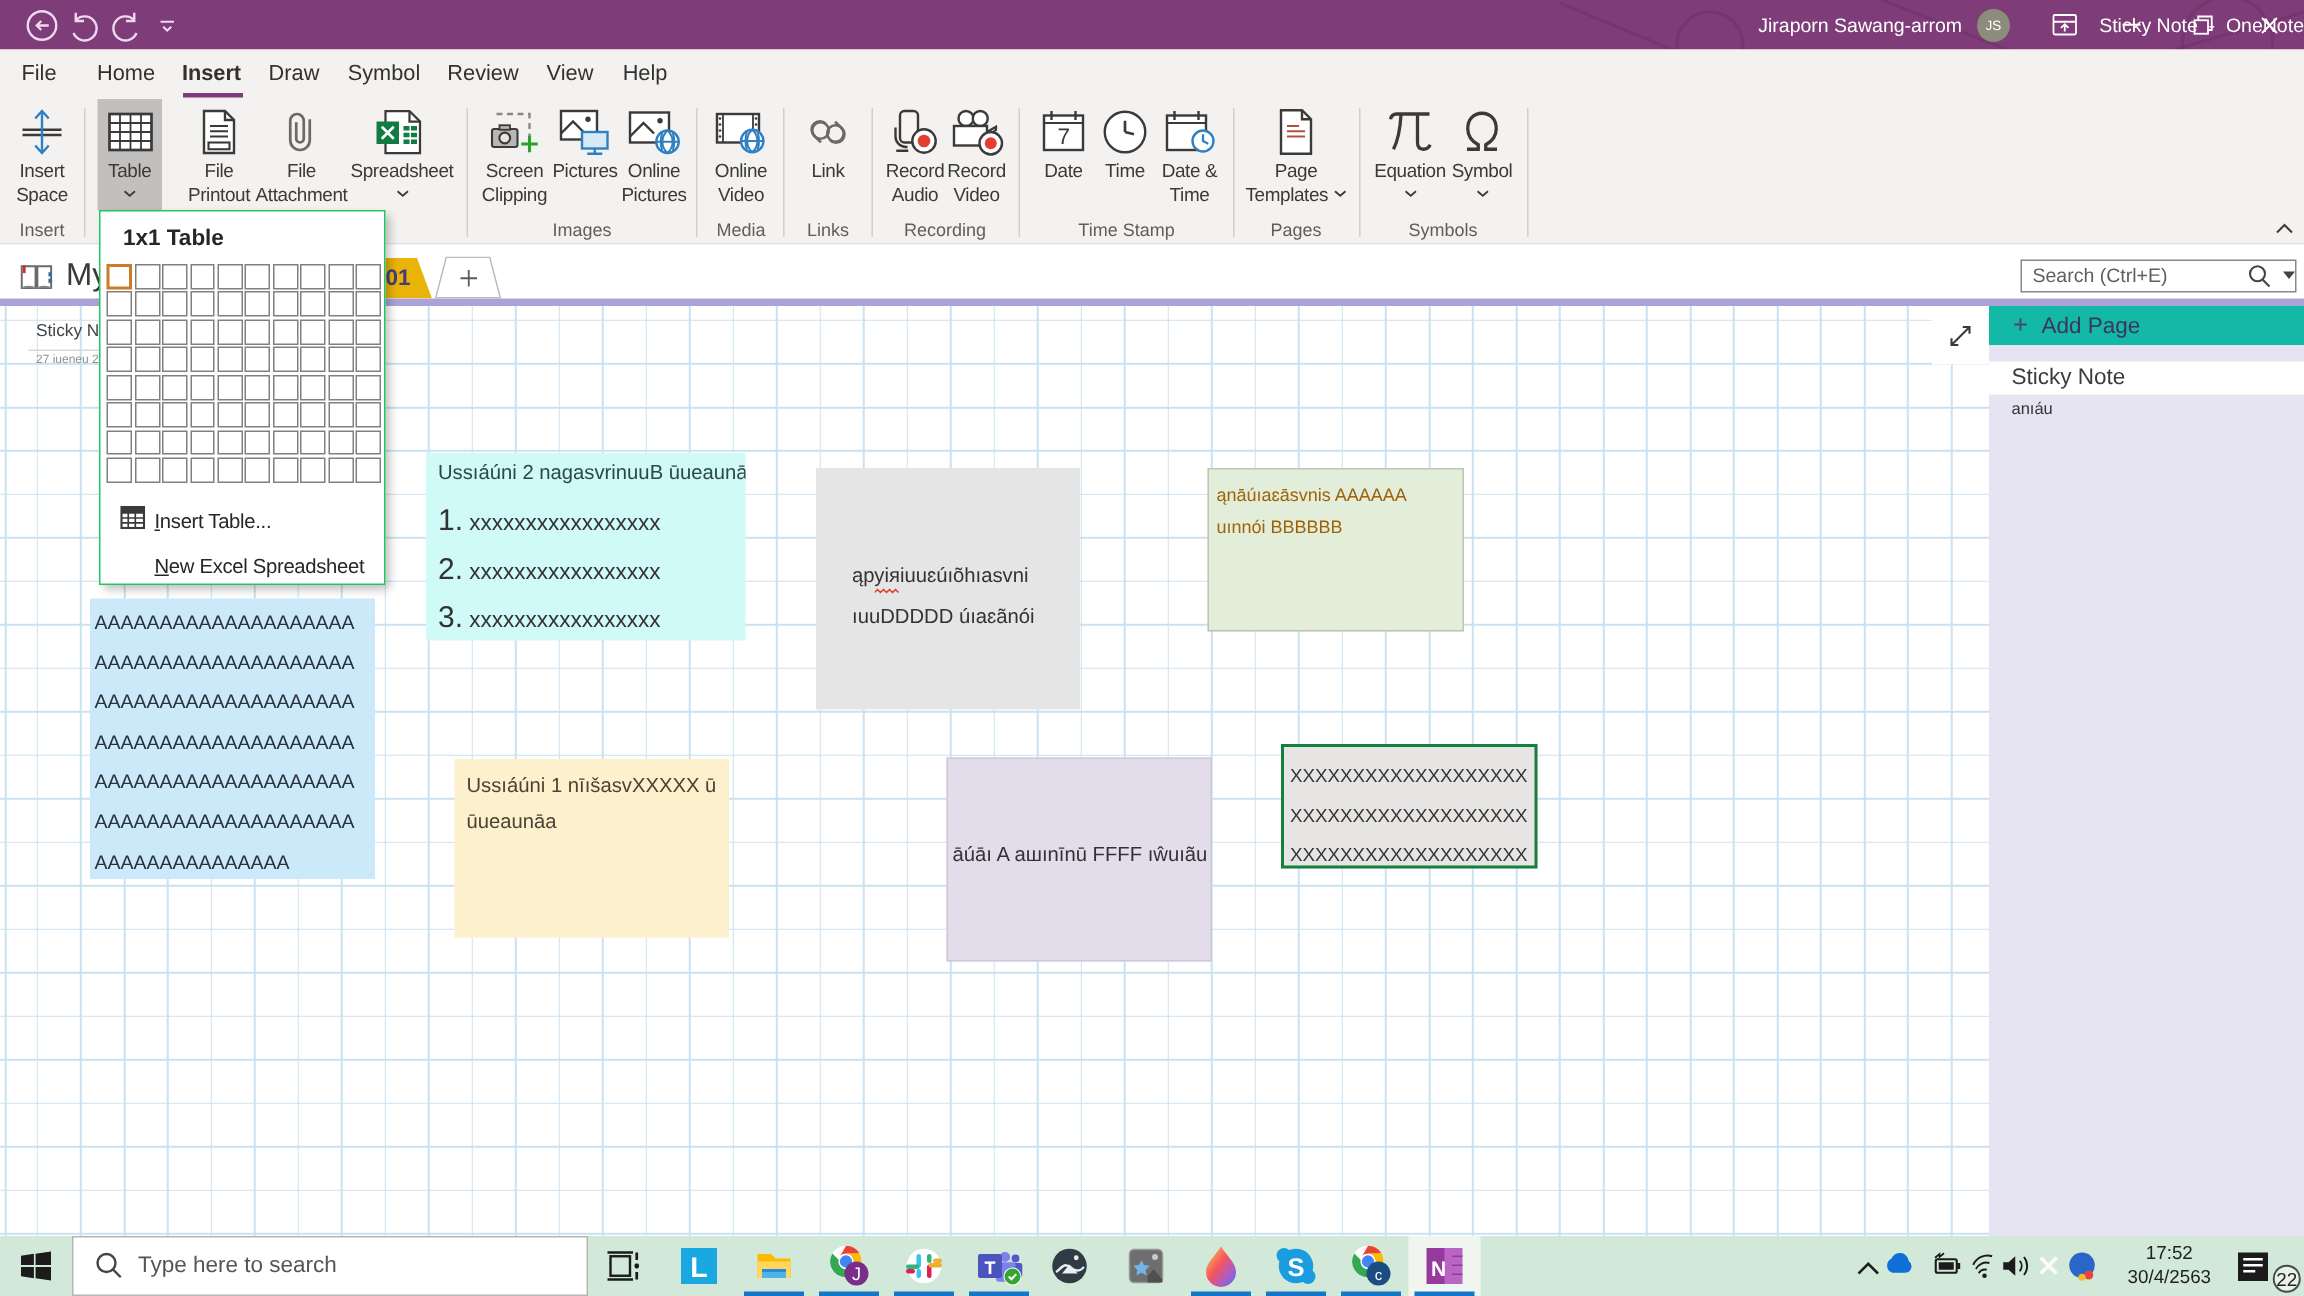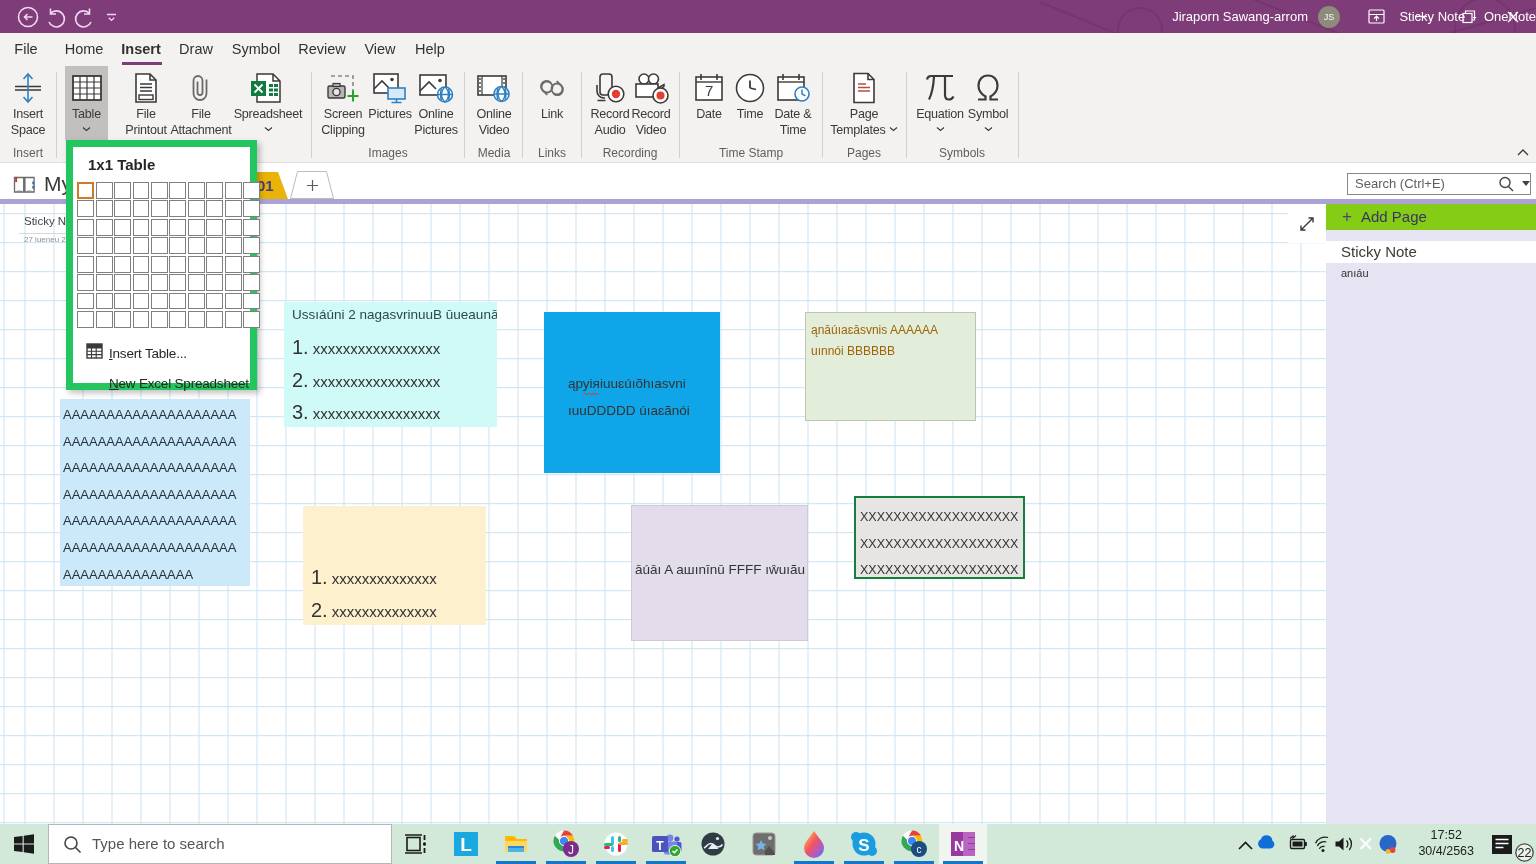--- a/index.html
+++ b/index.html
@@ -35,25 +35,25 @@
  repeating-linear-gradient(to bottom,rgba(201,226,241,1) 0 1px,transparent 1px 29.0px) #fff;
  background-position:24.5px 9.2px;}
 #pgtitle{position:absolute;left:24px;top:11px;font-size:11.5px;color:#444}
 #pgdate{position:absolute;left:24px;top:31px;font-size:8px;color:#909090}
 #pgline{position:absolute;left:19px;top:29px;width:110px;height:1px;background:#d8d8d8}
 #expandbtn{position:absolute;left:1288px;top:0px;width:38px;height:39px;background:#fff}
 .note{position:absolute;color:#333;overflow:hidden}
 .num{font-size:20px;font-family:"Liberation Sans";letter-spacing:0}
 
 #sidebar{left:1326px;top:204px;width:210px;height:620px;background:#e6e4f2}
-#addpage{position:absolute;left:0;top:0;width:210px;height:26px;background:#84cc16;color:#3a3660;font-size:15px;line-height:26px}
+#addpage{position:absolute;left:0;top:0;width:210px;height:26px;background:#14b8a6;color:#3a3660;font-size:15px;line-height:26px}
 #pgrow{position:absolute;left:0;top:37px;width:210px;height:22px;background:#fff;font-size:15px;color:#3c3b39;line-height:22px;padding-left:15px}
 #pgsub{position:absolute;left:15px;top:63px;font-size:11px;font-weight:normal;color:#333}
 
-#dropdown{left:66px;top:140px;width:191px;height:250px;background:#fff;border:7px solid #22c55e;box-shadow:3px 3px 6px rgba(0,0,0,.25);z-index:50}
+#dropdown{left:66px;top:140px;width:191px;height:250px;background:#fff;border:1px solid #22c55e;box-shadow:3px 3px 6px rgba(0,0,0,.25);z-index:50}
 #dd-title{position:absolute;left:15px;top:9px;font-size:15px;font-weight:bold;color:#262626}
 #dd-grid{position:absolute;left:4.3px;top:34.9px;width:184px;height:148px}
 #dd-grid i{position:absolute;width:16.9px;height:16.9px;border:1px solid #808080;background:#fff}
 #dd-grid i.sel{border:2px solid #cd7b29}
 .ddrow{position:absolute;left:0;width:100%;font-size:13.5px;color:#262626;letter-spacing:-0.2px}
 
 #taskbar{left:0;top:824px;width:1536px;height:40px;background:#d2e9da}
 .tbi{position:absolute;top:0;width:48px;height:40px}
 .uline{position:absolute;top:37px;height:3px;background:#1376c8}
 #tsearch{position:absolute;left:48px;top:0px;width:344px;height:40px;background:#fff;border:1px solid #b8b6b4;font-size:15px;color:#555;line-height:38px}
@@ -287,34 +287,34 @@
         <path d="M13 26L25 14M20.5 14H25v4.5M17.5 26H13v-4.5" stroke="#3b3a39" stroke-width="1.4" fill="none"></path>
       </svg>
   </div>
 </div>
 
 <div class="abs" id="notes" style="left:0;top:0">
     <div class="note" style="left:284px;top:302px;width:213px;height:125px;background:#cffaf8;">
       <div style="position:absolute;left:8px;top:5px;font-size:13.5px;color:#2e4747;white-space:nowrap">Ussıáúni 2 nаgasvrinuuB ūuеаunā</div>
 <div style="position:absolute;left:8px;top:30px;font-size:15px;line-height:31.5px;color:#333"><span class="num">1.</span> xxxxxxxxxxxxxxxxx<br><span class="num">2.</span> xxxxxxxxxxxxxxxxx<br><span class="num">3.</span> xxxxxxxxxxxxxxxxx</div>
     </div>
-    <div class="note" style="left:544px;top:312px;width:176px;height:161px;background:#0ea5e9;">
+    <div class="note" style="left:544px;top:312px;width:176px;height:161px;background:#e5e5e5;">
       <div style="position:absolute;left:24px;top:58px;font-size:13.5px;line-height:27px;color:#333;white-space:nowrap">ąруiяiuuɛúıõhıаsvni<br>ıuuDDDDD úıаɛãnói</div>
 <svg style="position:absolute;left:39px;top:80px" width="18" height="4">
         <path d="M0 3l2-2 2 2 2-2 2 2 2-2 2 2 2-2 2 2" stroke="#e03c31" stroke-width="1" fill="none"></path>
       </svg>
     </div>
     <div class="note" style="left:805px;top:312px;width:171px;height:109px;background:#e2eeda;border:1px solid #c2c4b2;">
       <div style="position:absolute;left:5px;top:7px;font-size:12px;line-height:21px;color:#a16207;white-space:nowrap">ąnāúıаɛāsvnis AAAAAA<br>uınnói BBBBBB</div>
     </div>
     <div class="note" style="left:60px;top:399px;width:190px;height:187px;background:#cce9fa;">
       <div style="position:absolute;left:3px;top:3px;font-size:13px;line-height:26.6px;color:#26323c">AAAAAAAAAAAAAAAAAAAA<br>AAAAAAAAAAAAAAAAAAAA<br>AAAAAAAAAAAAAAAAAAAA<br>AAAAAAAAAAAAAAAAAAAA<br>AAAAAAAAAAAAAAAAAAAA<br>AAAAAAAAAAAAAAAAAAAA<br>AAAAAAAAAAAAAAA</div>
     </div>
     <div class="note" style="left:303px;top:506px;width:183px;height:119px;background:#fdf0cd;">
-<div style="position:absolute;left:8px;top:56px;font-size:15px;line-height:30.6px;color:#333"><span class="num">1.</span> xxxxxxxxxxxxxx<br><span class="num">2.</span> xxxxxxxxxxxxxx</div>
+      <div style="position:absolute;left:8px;top:6px;font-size:13.5px;line-height:24px;color:#4a4436;white-space:nowrap">Ussıáúni 1 nīıšasvXXXXX ū<br>ūuеаunāa</div>
     </div>
     <div class="note" style="left:631px;top:505px;width:177px;height:136px;background:#e3dcea;border:1px solid #cfc8d8;">
       <div style="position:absolute;left:3px;top:56px;font-size:13.5px;color:#333;white-space:nowrap">āúāı A ашınīnū FFFF ıŵuıãu</div>
     </div>
     <div class="note" style="left:854px;top:496px;width:171px;height:83px;background:#e7e5e4;border:2px solid #15803d;">
       <div style="position:absolute;left:4px;top:6px;font-size:12.5px;line-height:26.6px;color:#333">XXXXXXXXXXXXXXXXXXX<br>XXXXXXXXXXXXXXXXXXX<br>XXXXXXXXXXXXXXXXXXX</div>
     </div>
   </div>
 
 <div class="abs" id="sidebar">

